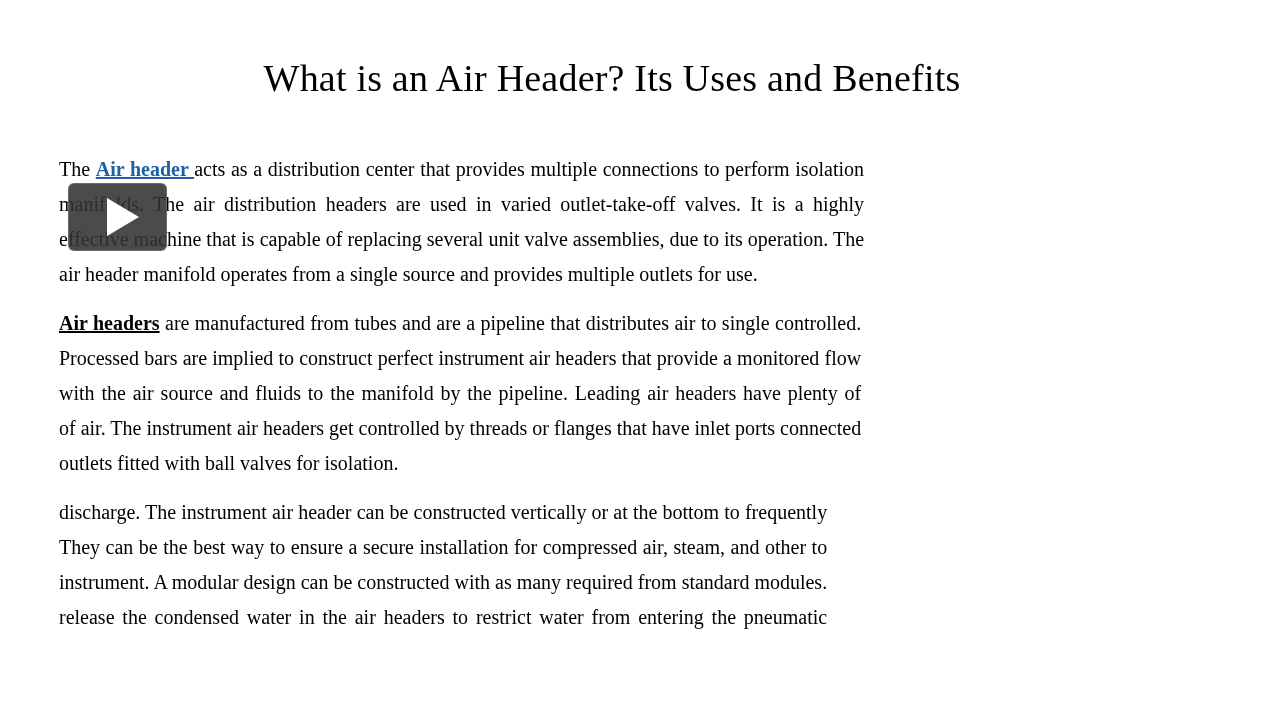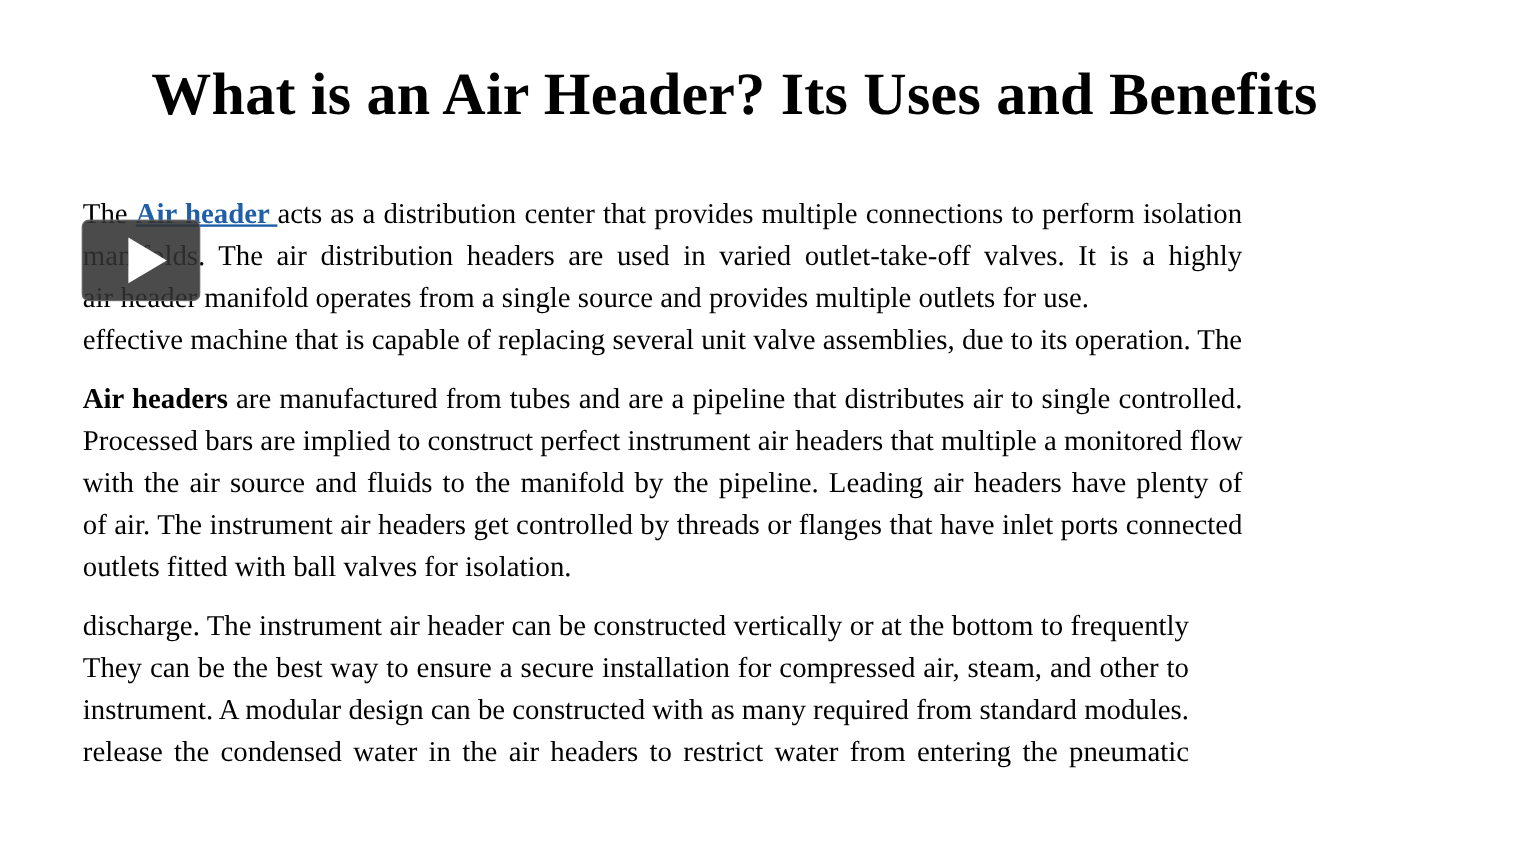--- a/index.html
+++ b/index.html
@@ -6,56 +6,56 @@
   body {
     width: 1280px; height: 720px; overflow: hidden;
     background: #ffffff;
     font-family: "Liberation Serif", "DejaVu Serif", serif;
     color: #000;
     position: relative;
   }
   .slide { position: absolute; left: 0; top: 0; width: 1280px; height: 720px; background:#fff; }
   .title {
     position: absolute; left: 0; top: 48px; width: 1224px; text-align: center;
-    font-weight: bold; font-size: 50px; line-height: 60px; letter-spacing: 0.2px;
+    font-weight: normal; font-size: 38px; line-height: 60px; letter-spacing: 0.2px;
   }
   .body-text { position: absolute; left: 57px; top: 150px; width: 1180px; }
-  .para { margin: 12px; font-size: 24px; line-height: 35px; }
+  .para { margin: 2px; font-size: 20px; line-height: 35px; }
   .para .line { display: block; white-space: nowrap; text-align: justify; text-align-last: justify; }
   .para .line.last { text-align-last: left; }
   #p1 { position: absolute; top: 0; }
   #p2 { position: absolute; top: 154px; }
   #p3 { position: absolute; top: 343px; }
   .link { color: #1f5fa8; font-weight: bold; text-decoration: underline; text-decoration-thickness: 2px; }
-  .bold { font-weight: bold; }
+  .bold { font-weight: bold; text-decoration: underline; }
   .play {
     position: absolute; left: 68px; top: 183px; width: 97px; height: 66px;
     background: rgba(50,50,50,0.88); border-radius: 6px;
     border: 1px solid rgba(120,120,120,0.7);
     cursor: pointer;
   }
   .play svg { position: absolute; left: 0; top: 0; }
 </style>
 </head>
 <body>
 
 <div class="slide">
   <div class="title">What is an Air Header? Its Uses and Benefits</div>
 
   <div class="body-text">
     <p class="para" id="p1">
       <span class="line"><span>The </span><a class="link">Air header </a><span>acts as a distribution center that provides multiple connections to perform isolation</span></span>
       <span class="line">manifolds. The air distribution headers are used in varied outlet-take-off valves. It is a highly</span>
+      <span class="line">effective machine that is capable of replacing several unit valve assemblies, due to its operation. The</span>
       <span class="line last">air header manifold operates from a single source and provides multiple outlets for use.</span>
-      <span class="line">effective machine that is capable of replacing several unit valve assemblies, due to its operation. The</span>
     </p>
 
     <p class="para" id="p2">
       <span class="line"><span class="bold">Air headers</span><span> are manufactured from tubes and are a pipeline that distributes air to single controlled.</span></span>
-      <span class="line">Processed bars are implied to construct perfect instrument air headers that multiple a monitored flow</span>
+      <span class="line">Processed bars are implied to construct perfect instrument air headers that provide a monitored flow</span>
       <span class="line">with the air source and fluids to the manifold by the pipeline. Leading air headers have plenty of</span>
       <span class="line">of air. The instrument air headers get controlled by threads or flanges that have inlet ports connected</span>
       <span class="line last">outlets fitted with ball valves for isolation.</span>
     </p>
 
     <p class="para" id="p3">
       <span class="line">discharge. The instrument air header can be constructed vertically or at the bottom to frequently</span>
       <span class="line">They can be the best way to ensure a secure installation for compressed air, steam, and other to</span>
       <span class="line last">instrument. A modular design can be constructed with as many required from standard modules.</span>
       <span class="line">release the condensed water in the air headers to restrict water from entering the pneumatic</span>

